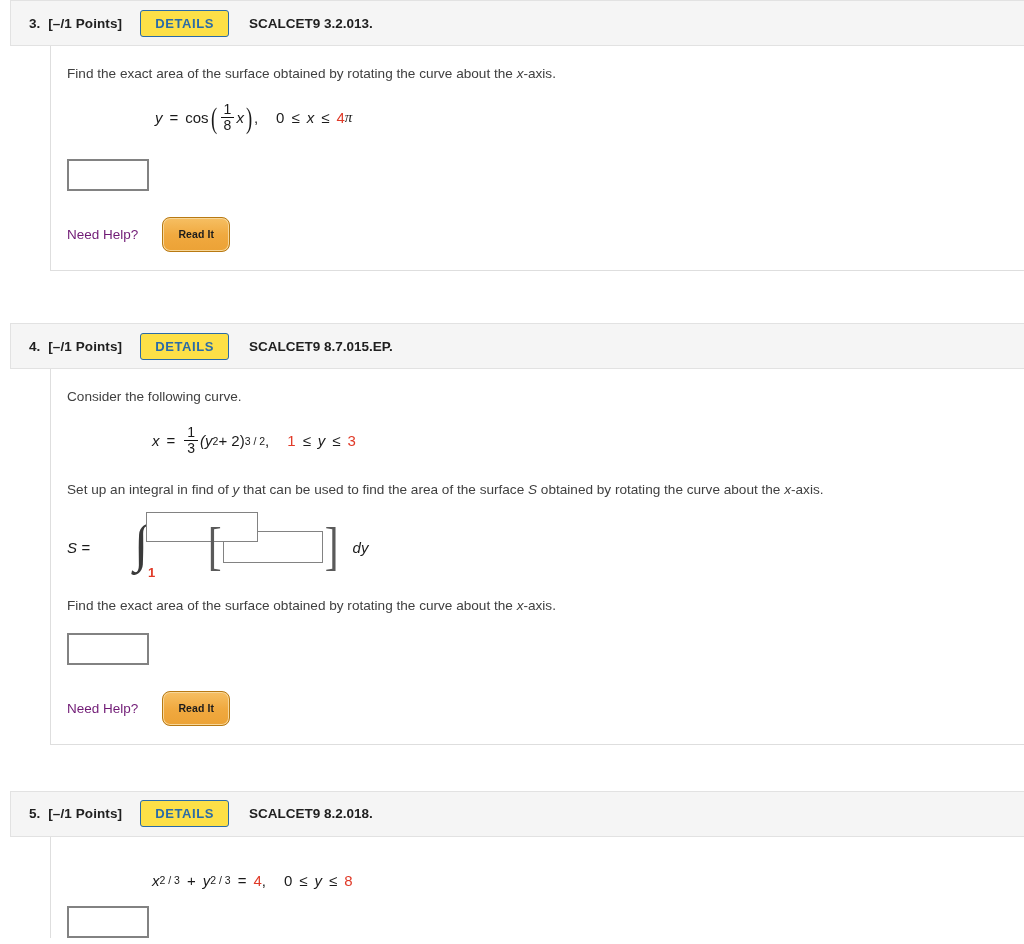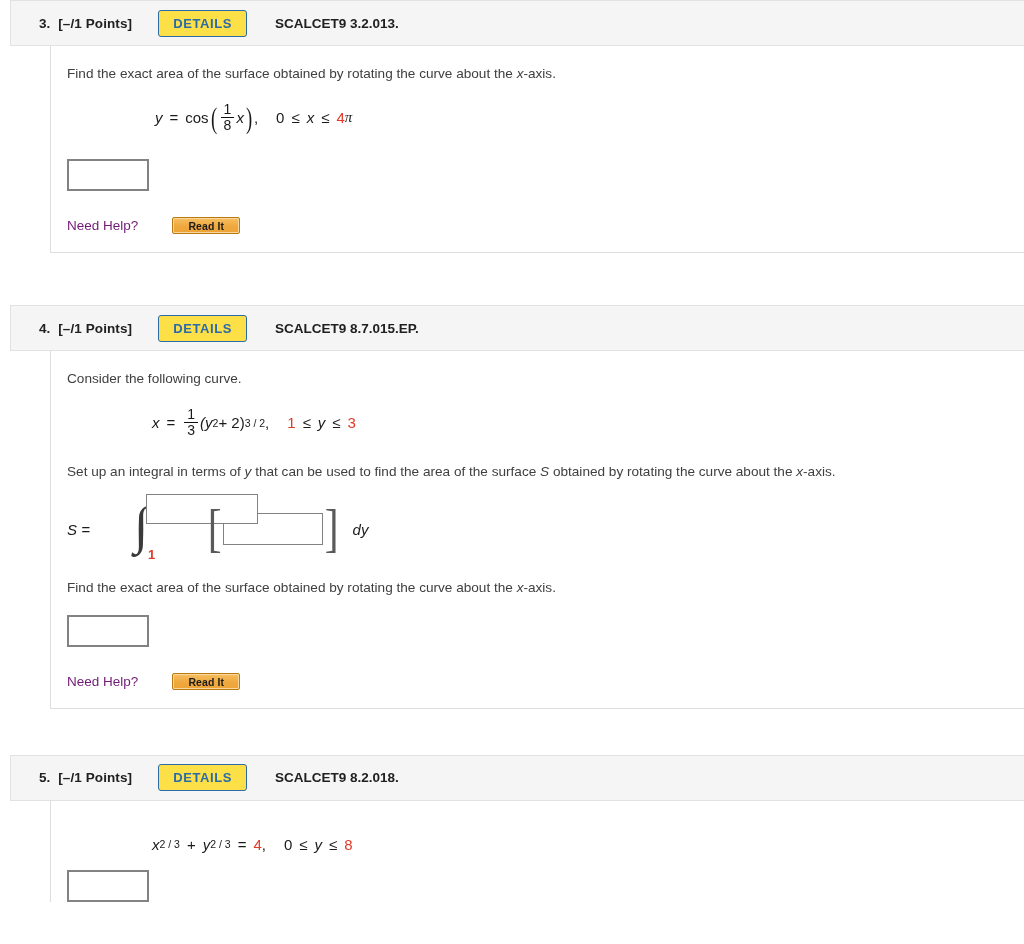--- a/index.html
+++ b/index.html
@@ -15,22 +15,22 @@
   
   .problem { position: relative; }
   .prob-header {
     margin-left: 10px;
     background: #f5f5f5;
     border: 1px solid #e2e2e2;
     border-right: none;
     height: 46px;
     display: flex;
     align-items: center;
-    padding-left: 28px;
-    gap: 8px;
+    padding-left: 18px;
+    gap: 0;
   }
   .prob-num {
     font-size: 13.5px;
     font-weight: bold;
     color: #202020;
     letter-spacing: .1px;
     white-space: nowrap;
   }
   .details-btn {
     margin-left: 18px;
@@ -117,30 +117,30 @@
   .needhelp {
     display: flex; align-items: center;
     margin-top: 26px;
   }
   .needhelp-label {
     color: #701a75;
     font-weight: normal;
     font-size: 13.5px;
   }
   .readit {
-    margin-left: 34px;
+    margin-left: 24px;
     background: linear-gradient(180deg,#f6bf63 0%, #f0a93f 52%, #eca236 100%);
     border: 1px solid #b87912;
-    border-radius: 2px;
+    border-radius: 8px;
     box-shadow: inset 0 0 0 1px #f7d79a;
     font-size: 10.5px;
     font-weight: bold;
     color: #1c1c1c;
     width: 68px;
-    height: 17px;
+    height: 35px;
     line-height: 15px;
     text-align: center;
     cursor: pointer;
     letter-spacing: .1px;
   }
 
   
   .integral-row {
     display: flex;
     align-items: center;
@@ -287,21 +287,21 @@
           <span class="gap-s"></span>
         <span>≤</span>
           <span class="gap-s"></span>
         <span class="mvar">y</span>
           <span class="gap-s"></span>
         <span>≤</span>
           <span class="gap-s"></span>
         <span class="red">3</span>
       </div>
 
-      <div class="qtext" style="margin-top:24px;"><span>Set up an integral in terms of </span><span class="it">y</span><span> that can be used to find the area of the surface </span><span class="it">S</span><span> obtained by rotating the curve about the </span><span class="it">x</span><span>-axis.</span></div>
+      <div class="qtext" style="margin-top:24px;"><span>Set up an integral in find of </span><span class="it">y</span><span> that can be used to find the area of the surface </span><span class="it">S</span><span> obtained by rotating the curve about the </span><span class="it">x</span><span>-axis.</span></div>
 
       <div class="integral-row">
         <span class="s-eq mvar">S  =</span>
         <span class="int-group">
           <span class="int-sign">∫</span>
           <span class="int-upper">
             <input class="ansbox wide" type="text" value="" style="">
           </span>
           <span class="int-lower">1</span>
         </span>

